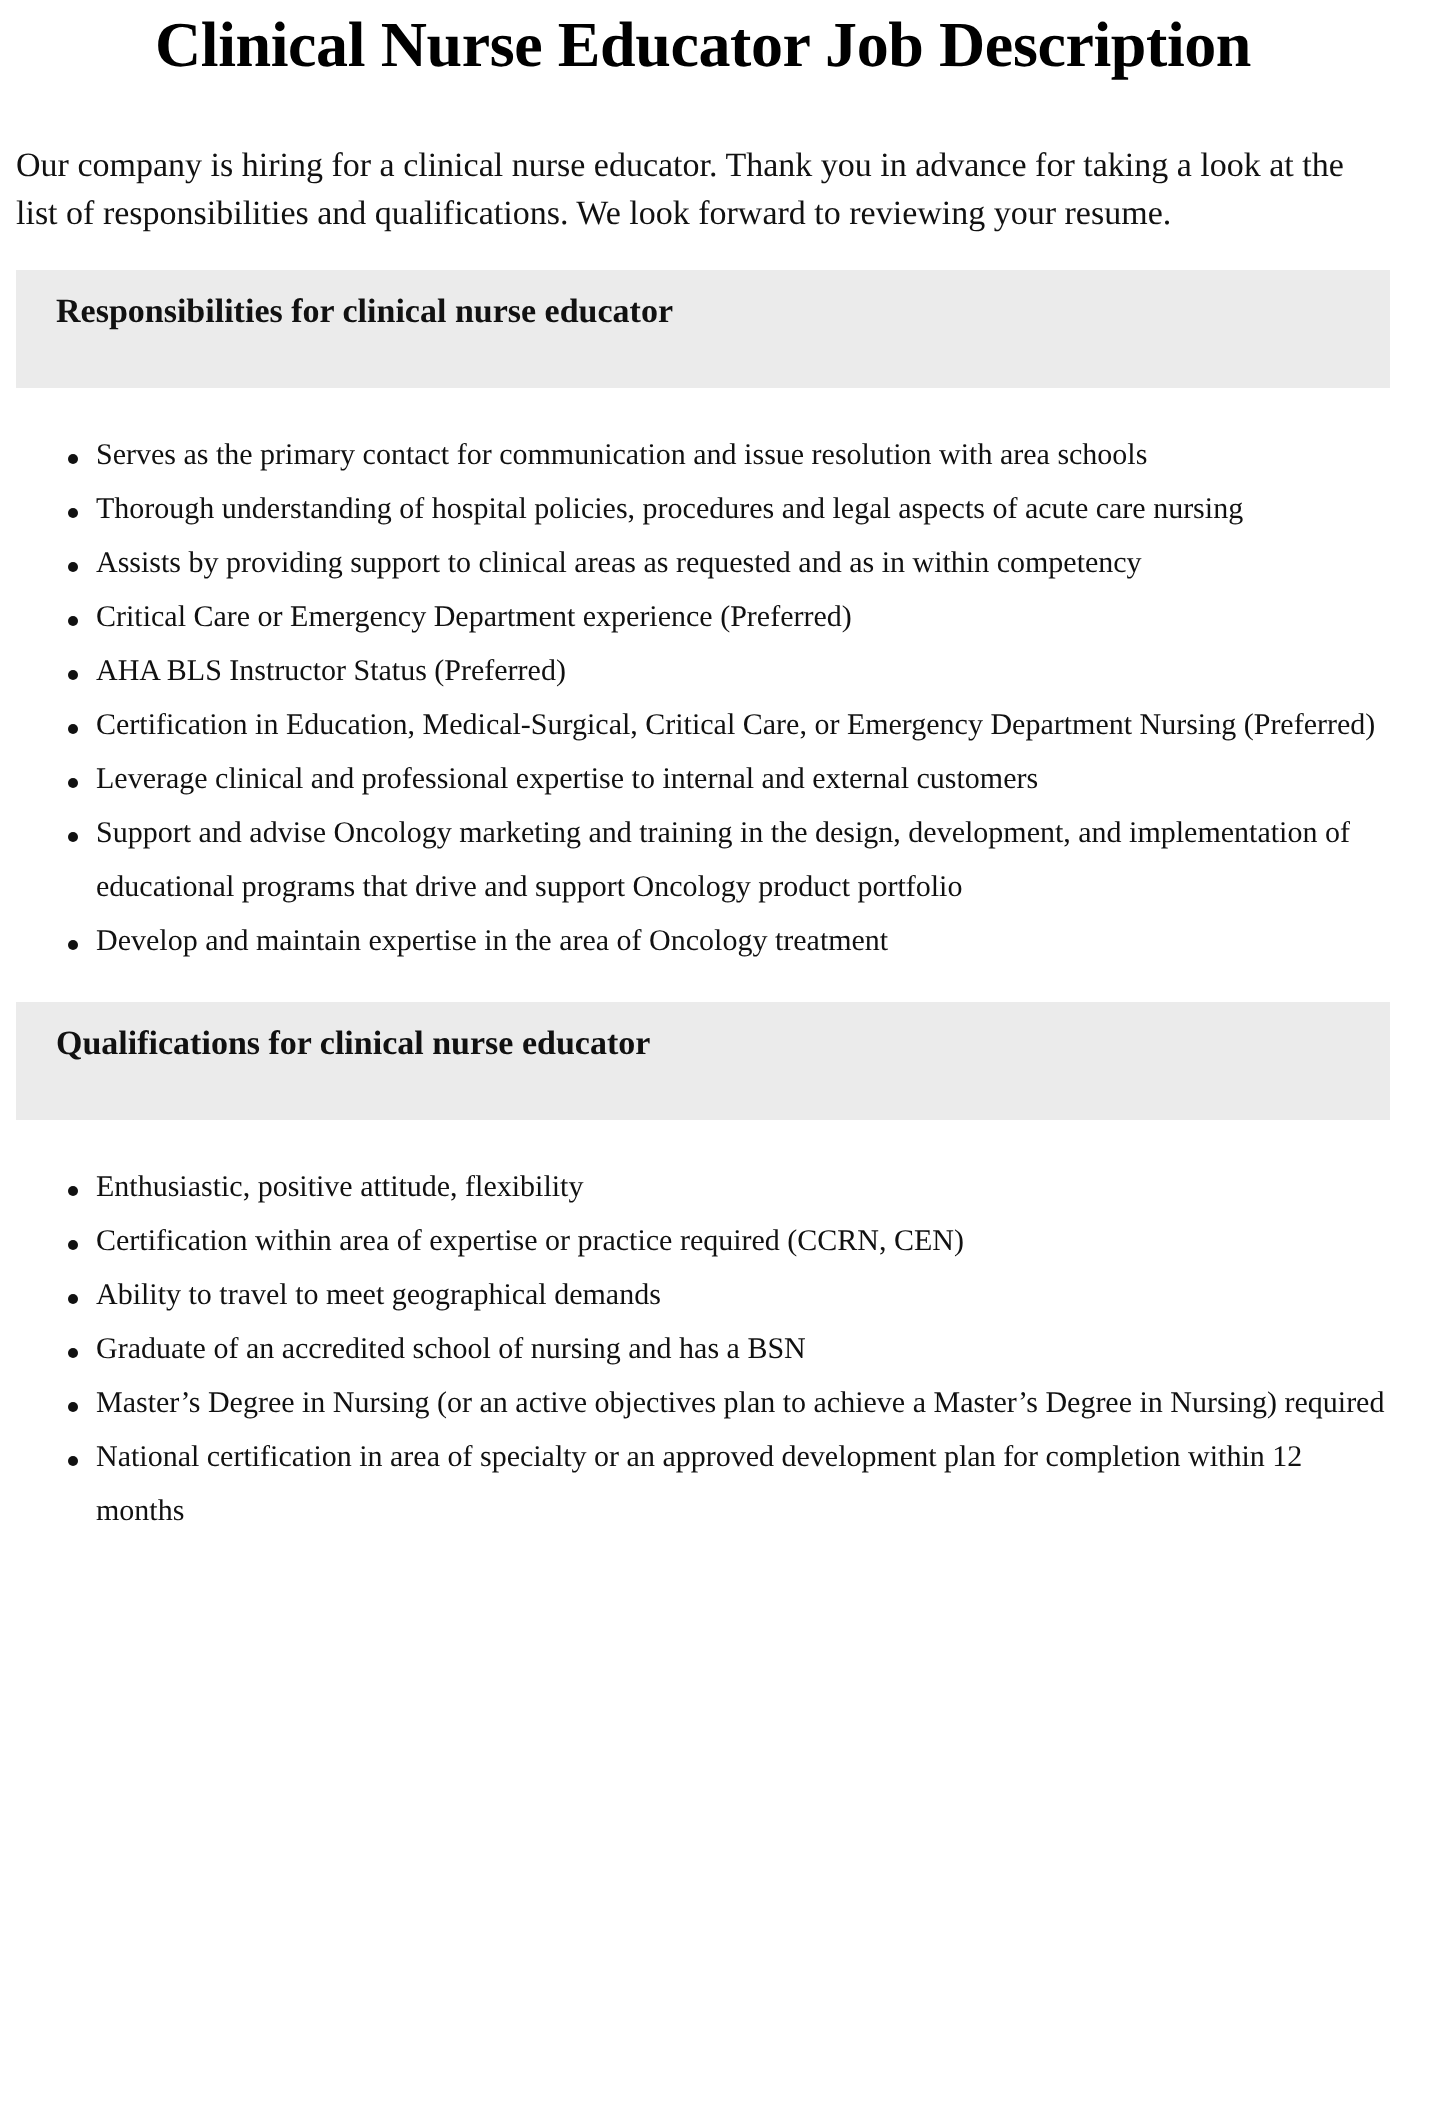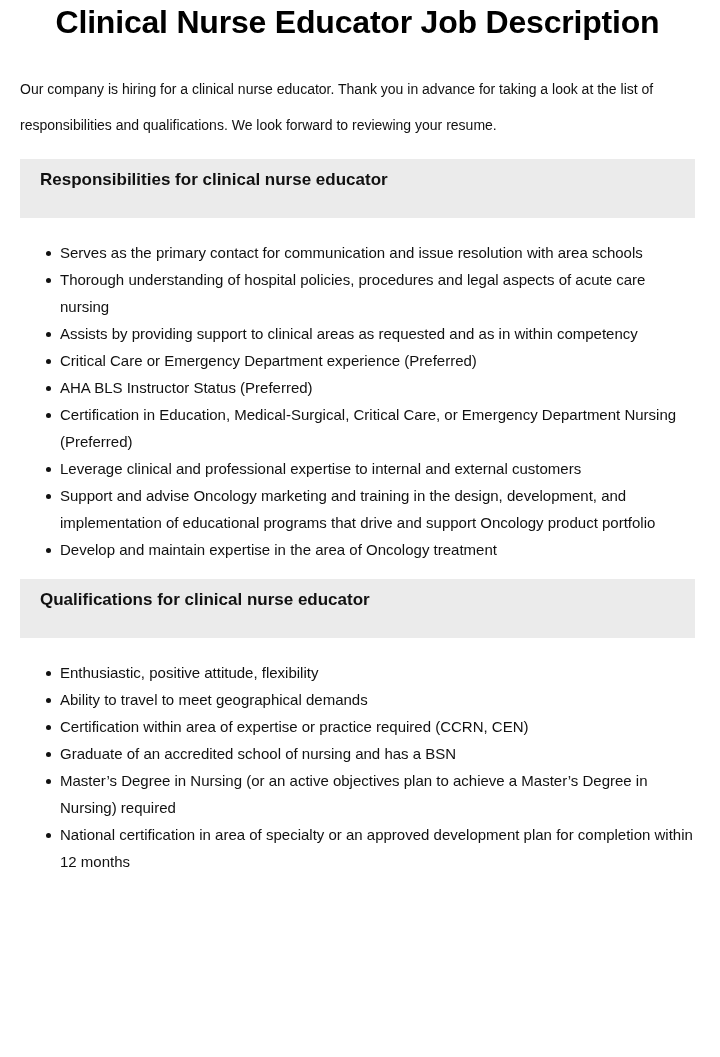--- a/index.html
+++ b/index.html
@@ -1,30 +1,30 @@
 <!DOCTYPE html>
 <html><head>
   <meta charset="utf-8">
   <style>
     html, body { margin: 0; padding: 0; background: #ffffff; }
     body {
       width: 720px; height: 1057px; overflow: hidden;
       font-family: "Liberation Sans", "DejaVu Sans", sans-serif;
       color: #111111;
     }
-    .page { padding: 0 25px 0 20px; }
+    .page { padding: 0 25px 0 8px; font-family: Liberation Serif, serif; }
     h1 {
       margin: 0; padding-top: 2px;
       font-size: 32px; line-height: 40px; font-weight: bold;
       text-align: center; letter-spacing: -0.2px;
       color: #000000;
     }
     .intro {
       margin: 29px 0 0 0;
-      font-size: 14px; line-height: 36px;
+      font-size: 17px; line-height: 24px;
     }
     .section-header {
       margin-top: 16px;
       background: #ebebeb;
       height: 59px; line-height: 41px;
       padding-left: 20px;
       font-size: 17px; font-weight: bold;
       color: #111111;
     }
     ul {
@@ -59,19 +59,19 @@
     <li>AHA BLS Instructor Status (Preferred)</li>
     <li>Certification in Education, Medical-Surgical, Critical Care, or Emergency Department Nursing (Preferred)</li>
     <li>Leverage clinical and professional expertise to internal and external customers</li>
     <li>Support and advise Oncology marketing and training in the design, development, and implementation of educational programs that drive and support Oncology product portfolio</li>
     <li>Develop and maintain expertise in the area of Oncology treatment</li>
   </ul>
 
   <div class="section-header sec2">Qualifications for clinical nurse educator</div>
   <ul>
     <li>Enthusiastic, positive attitude, flexibility</li>
+    <li>Certification within area of expertise or practice required (CCRN, CEN)</li>
     <li>Ability to travel to meet geographical demands</li>
-    <li>Certification within area of expertise or practice required (CCRN, CEN)</li>
     <li>Graduate of an accredited school of nursing and has a BSN</li>
     <li>Master’s Degree in Nursing (or an active objectives plan to achieve a Master’s Degree in Nursing) required</li>
     <li>National certification in area of specialty or an approved development plan for completion within 12 months</li>
   </ul>
 </div>
 
 </body></html>

